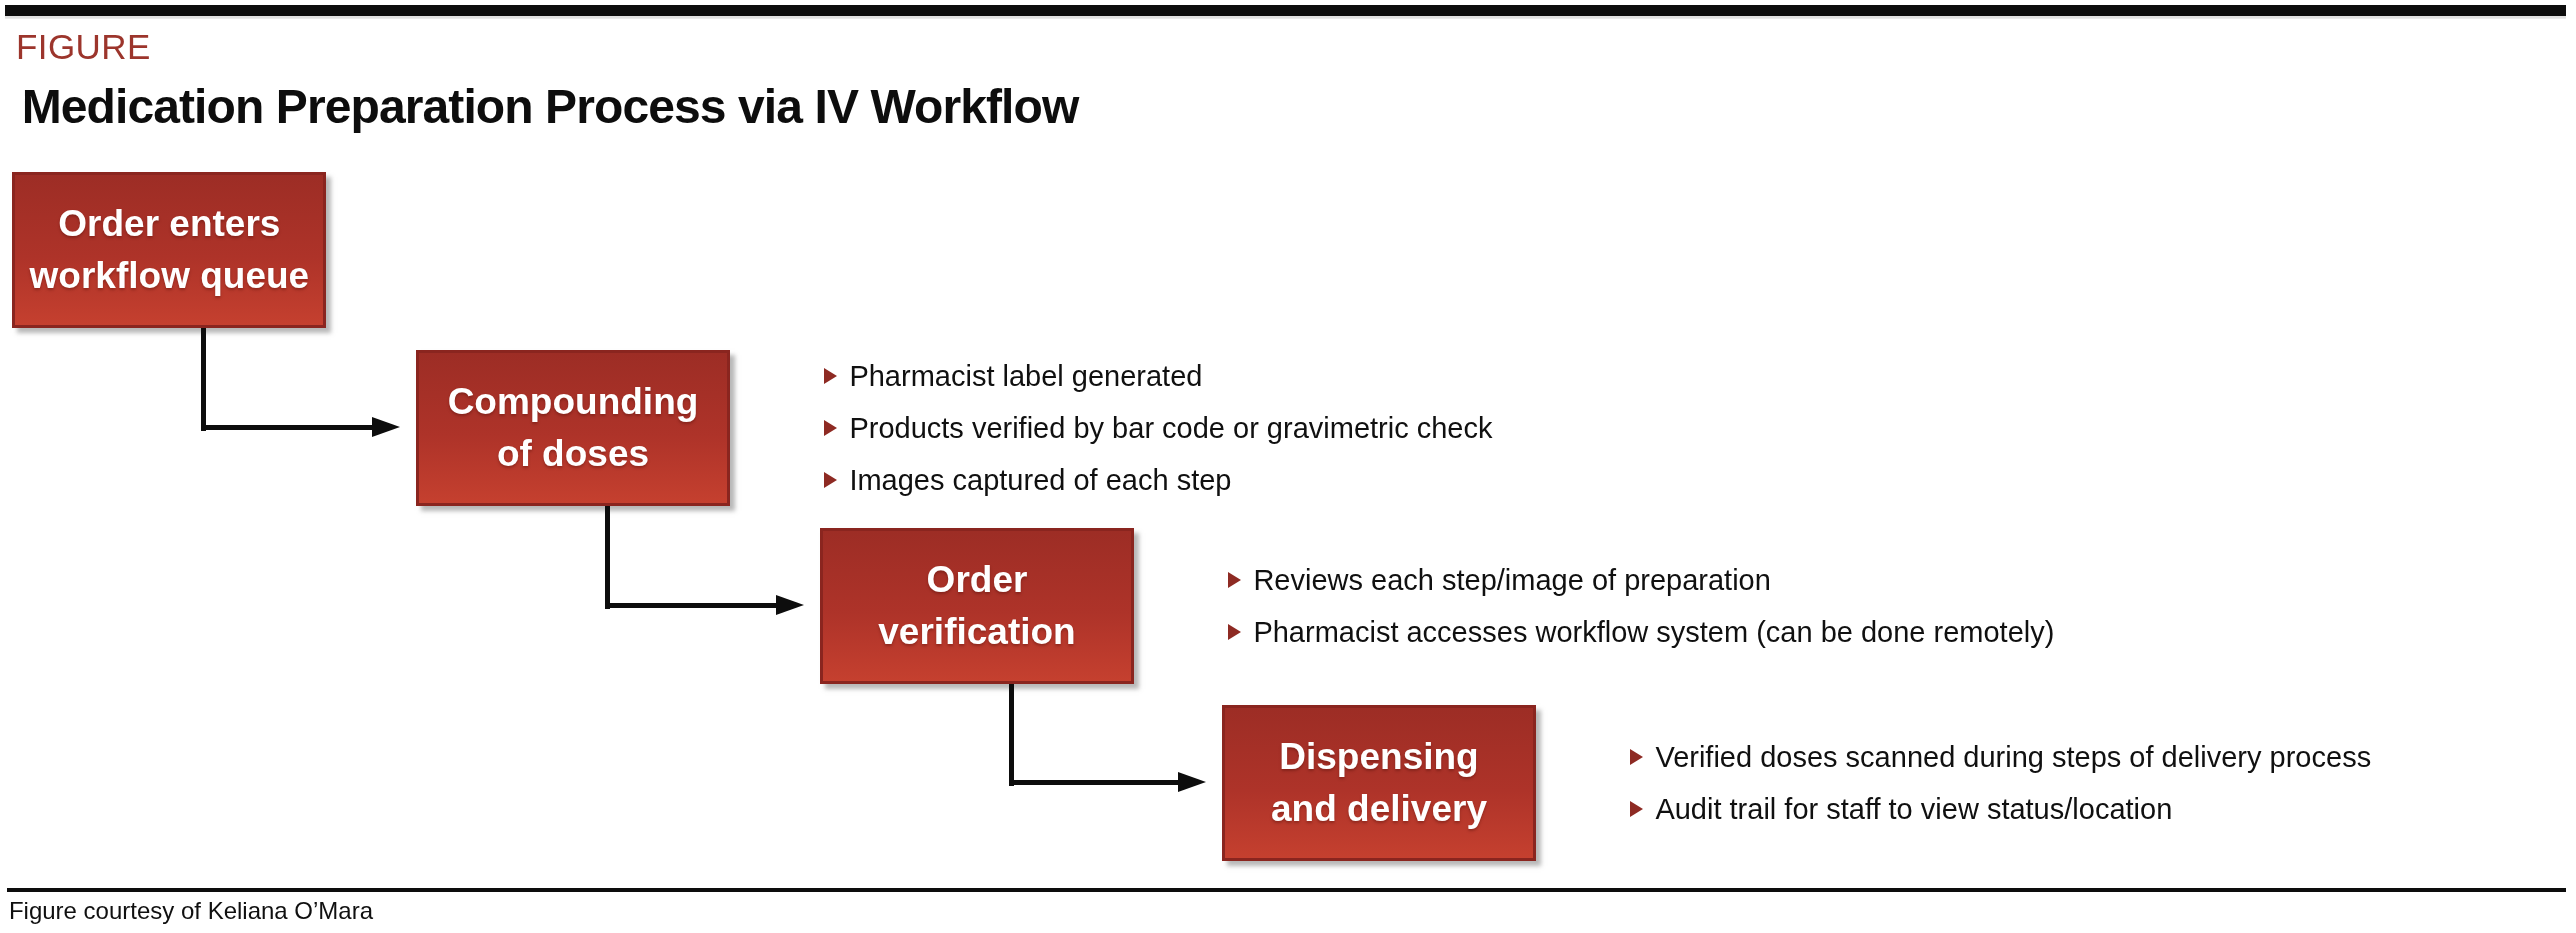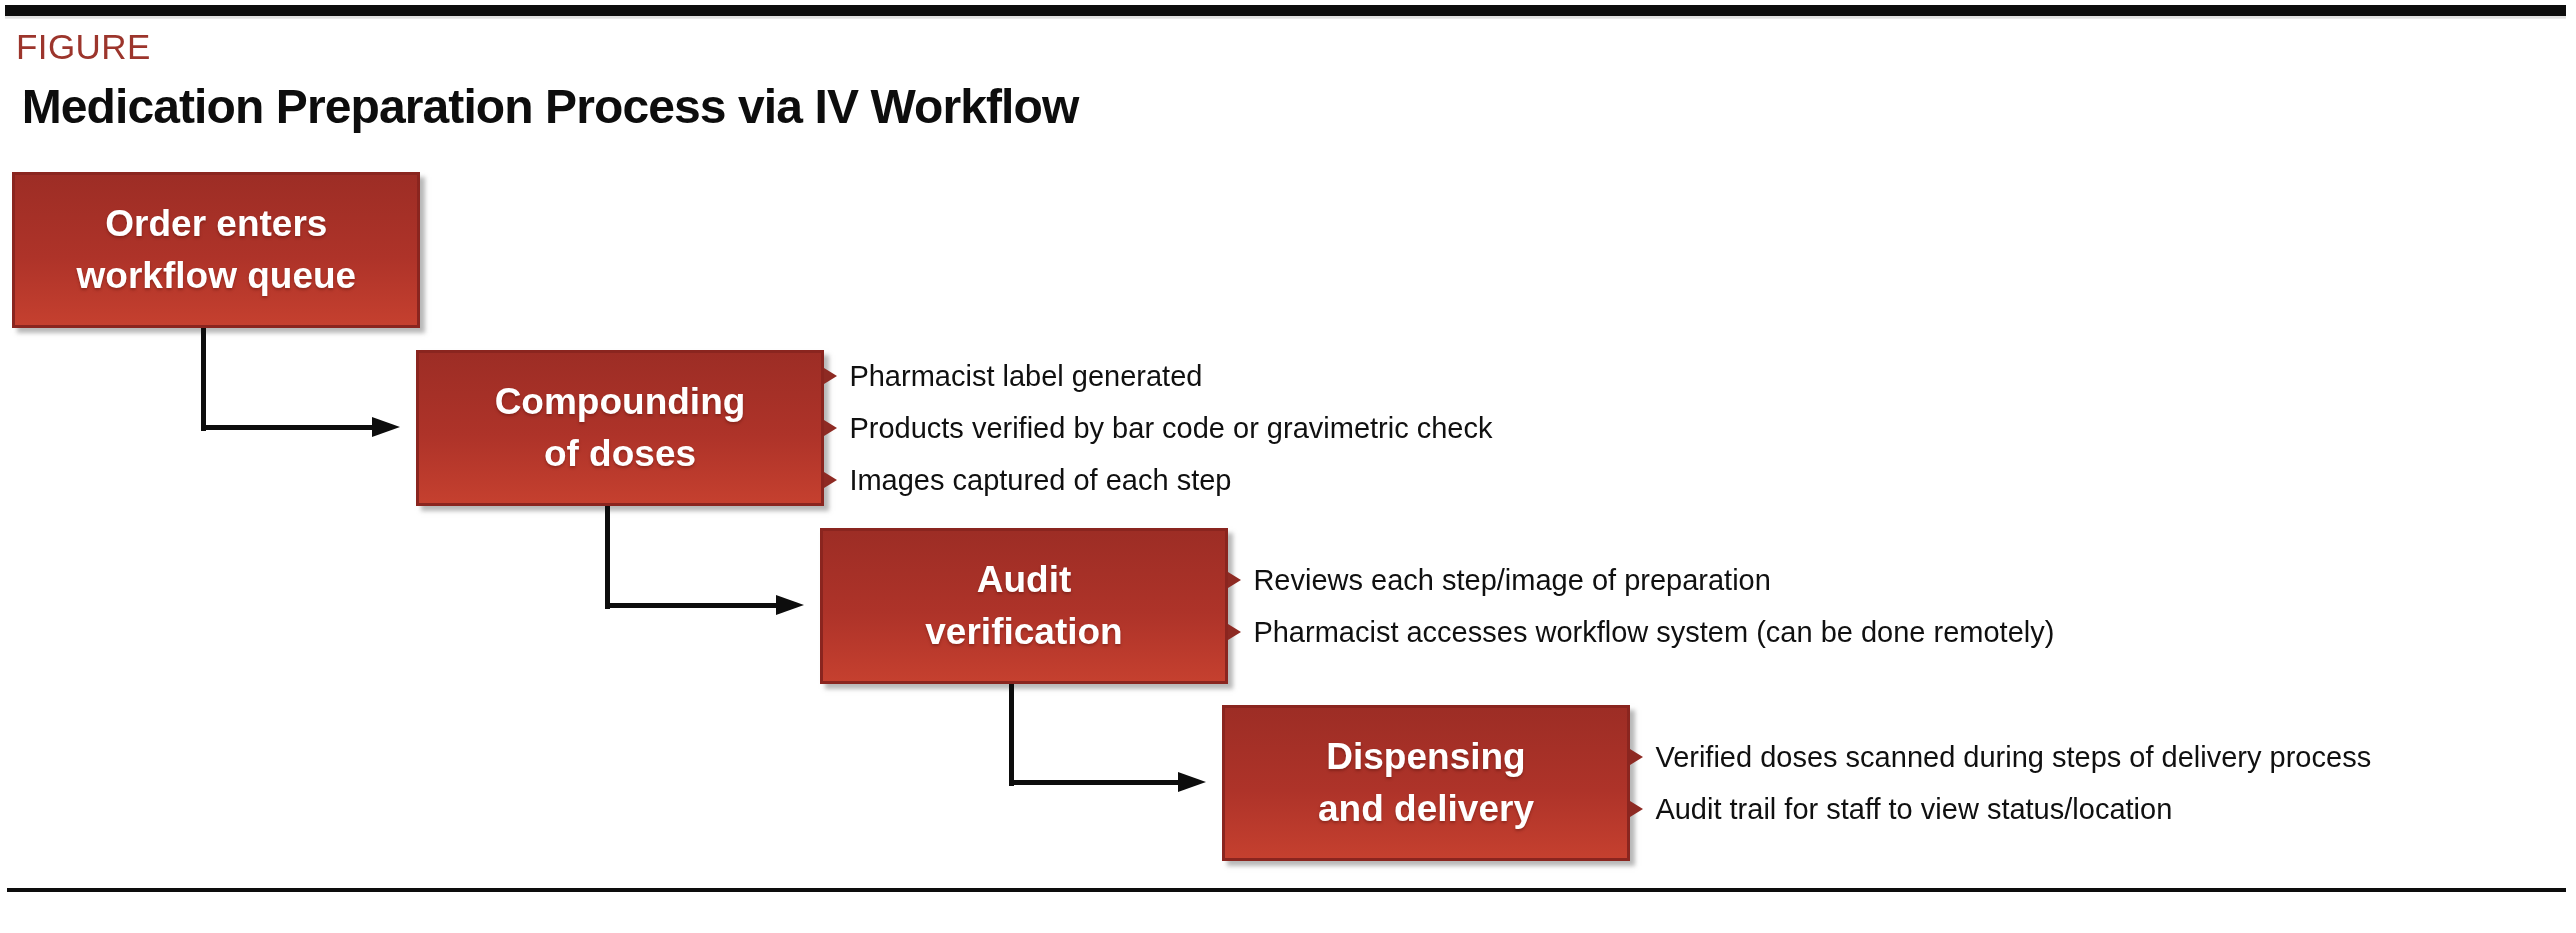--- a/index.html
+++ b/index.html
@@ -16,21 +16,21 @@
   .figure-label{position:absolute;left:16px;top:26.6px;
                 font-size:35px;font-weight:normal;letter-spacing:0.4px;
                 color:var(--accent-red,#9c352c);}
 
   .title{position:absolute;left:9.7px;top:67px;margin:12px;
          font-size:48px;font-weight:bold;letter-spacing:-0.9px;
          color:var(--ink,#0d0d0d);white-space:nowrap;}
 
   #flow{position:absolute;inset:0;}
 
-  .flow-box{position:absolute;width:408px;height:156px;box-sizing:border-box;
+  .flow-box{position:absolute;width:314px;height:156px;box-sizing:border-box;
             display:flex;align-items:center;justify-content:center;text-align:center;
             border:3.5px solid var(--box-border,#8a251f);
             background:linear-gradient(180deg,
               var(--box-gradient-top,#9d2d25) 0%,
               var(--box-gradient-mid,#ae3329) 55%,
               var(--box-gradient-bottom,#c5402f) 100%);
             box-shadow:5.3px 5.3px 4.4px rgba(125,125,125,.55);
             color:#ffffff;font-weight:bold;font-size:37px;line-height:52px;
             white-space:pre-line;text-shadow:0 1.8px 2.7px rgba(70,12,6,.35);}
 
@@ -76,21 +76,21 @@
           <span class="bullet-text">Products verified by bar code or gravimetric check</span>
         </div>
         <div class="bullet-row">
           <span class="marker"></span>
           <span class="bullet-text">Images captured of each step</span>
         </div>
       </div>
       <div class="seg" style="left: 605px; top: 506px; width: 5.3px; height: 103px;"></div>
       <div class="seg" style="left: 605px; top: 603px; width: 171px; height: 5.3px;"></div>
       <div class="arrowhead" style="left: 776px; top: 595px;"></div>
-      <div class="flow-box" style="left: 820px; top: 528px;">Audit
+      <div class="flow-box" style="left: 820px; top: 528px;">Order
 verification</div>
       <div class="bullets" style="left: 1228px; top: 528px; height: 156px;">
         <div class="bullet-row">
           <span class="marker"></span>
           <span class="bullet-text">Reviews each step/image of preparation</span>
         </div>
         <div class="bullet-row">
           <span class="marker"></span>
           <span class="bullet-text">Pharmacist accesses workflow system (can be done remotely)</span>
         </div>
@@ -106,14 +106,15 @@
           <span class="bullet-text">Verified doses scanned during steps of delivery process</span>
         </div>
         <div class="bullet-row">
           <span class="marker"></span>
           <span class="bullet-text">Audit trail for staff to view status/location</span>
         </div>
       </div>
     </div>
 
   <div class="footer-rule"></div>
+  <div class="footer">Figure courtesy of Keliana O’Mara</div>
 </div>
 
 
 </body></html>

